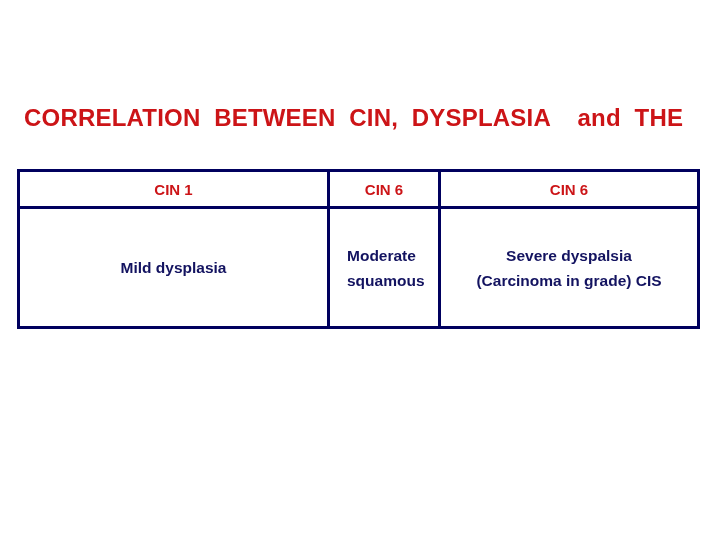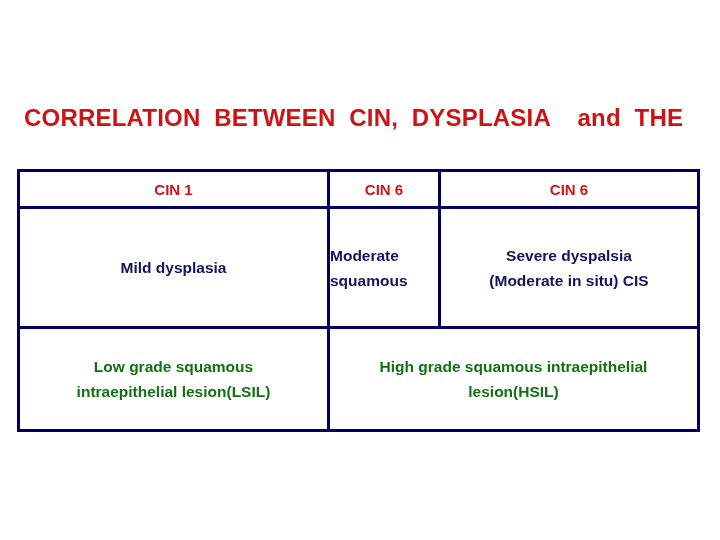--- a/index.html
+++ b/index.html
@@ -73,21 +73,21 @@
   .c-red   { color: #cc1417; }
   .c-navy  { color: #131360; }
   .c-green { color: #127012; }
 
   .t-center { text-align: center; }
   .t-left   { text-align: left; }
 
   .fs-head { font-size: 15px; }
   .fs-body { font-size: 15.5px; }
 
-  .pad-left-cin2 { padding-left: 0; }
+  .pad-left-cin2 { padding-left: 17px; }
   .nowrap { white-space: nowrap; }
 </style>
 </head>
 <body>
 
 <div class="slide">
 
   <div class="title-block">
     <span class="title-line">CORRELATION  BETWEEN  CIN,  DYSPLASIA    and  THE</span>
     <span class="title-line">BETHESDA TERMINOLOGY</span>
@@ -119,35 +119,21 @@
       </td>
       <td>
         <div class="cell-inner t-left fs-body c-navy pad-left-cin2">
           <div>Moderate</div>
           <div>squamous</div>
         </div>
       </td>
       <td>
         <div class="cell-inner t-center fs-body c-navy">
           <div>Severe dyspalsia</div>
-          <div class="nowrap">(Moderate in situ) CIS</div>
+          <div class="nowrap">(Carcinoma in grade) CIS</div>
         </div>
       </td>
     </tr>
 
-    <tr class="row-beth">
-      <td>
-        <div class="cell-inner t-center fs-body c-green">
-          <div>Low grade squamous</div>
-          <div>intraepithelial lesion(LSIL)</div>
-        </div>
-      </td>
-      <td colspan="2">
-        <div class="cell-inner t-center fs-body c-green">
-          <div class="nowrap">High grade squamous intraepithelial</div>
-          <div>lesion(HSIL)</div>
-        </div>
-      </td>
-    </tr>
   </tbody>
     </table>
 
 </div>
 
 </body></html>

